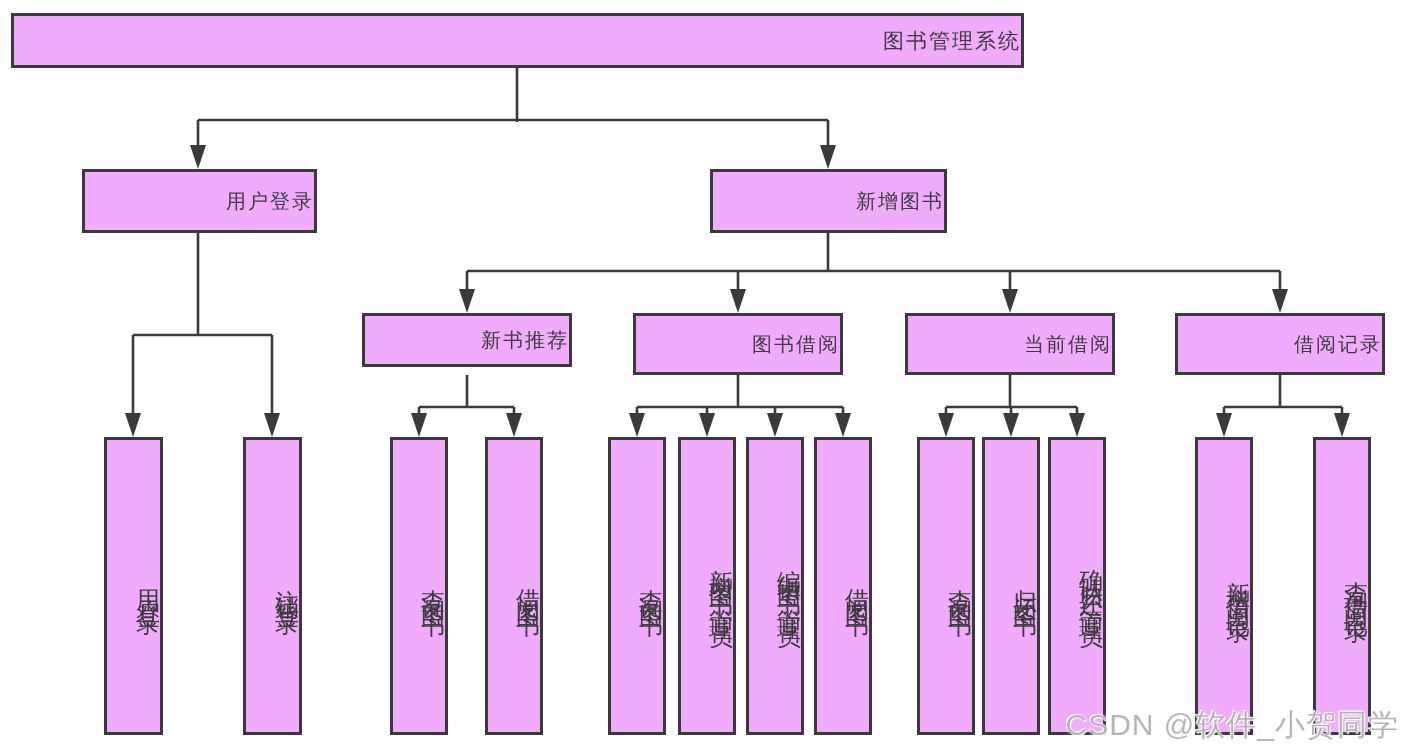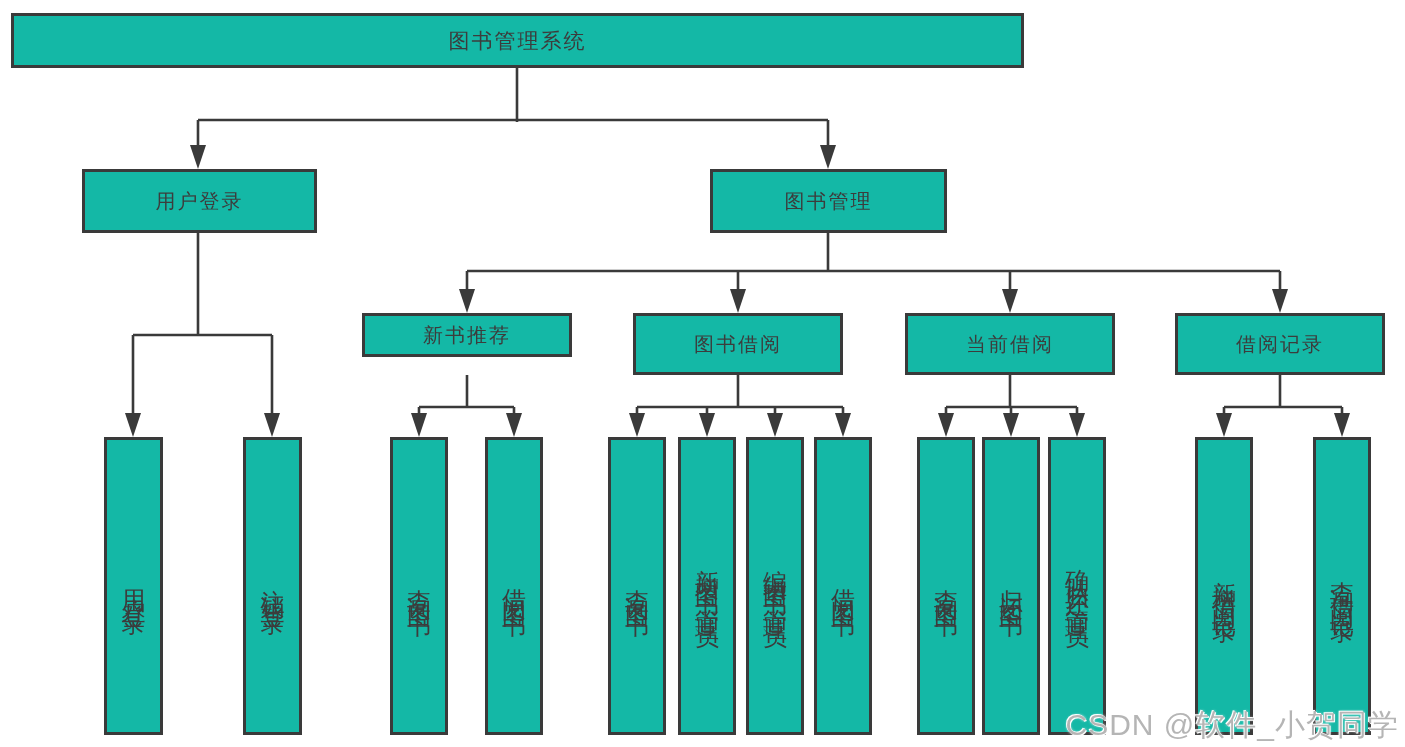--- a/index.html
+++ b/index.html
@@ -11,21 +11,21 @@
   html,body{margin:0;padding:0;background:var(--bg);}
   #stage{
     position:relative;width:1405px;height:747px;background:var(--bg);
     font-family:"Liberation Sans","DejaVu Sans",sans-serif;overflow:hidden;
   }
   #wires{position:absolute;left:0;top:0;z-index:0;pointer-events:none;}
   #wires .cline{stroke:var(--line);stroke-width:2.6;fill:none;}
   #wires .ahead{fill:var(--line);stroke:none;}
   .box{
     position:absolute;box-sizing:border-box;border:3px solid var(--line);
-    background:#14b8a6;display:flex;align-items:center;justify-content:center;
+    background:#f0abfc;display:flex;align-items:center;justify-content:flex-end;
     color:var(--text);z-index:1;
   }
   .h span{font-size:20px;letter-spacing:2px;white-space:nowrap;}
   .rootbox span{font-size:21px;}
   .v span{
     writing-mode:vertical-rl;text-orientation:mixed;
     font-size:24px;letter-spacing:8px;line-height:1;
   }
   .watermark{
     position:absolute;right:6px;bottom:1px;z-index:2;
@@ -75,24 +75,24 @@
   </svg>
 
   <div class="box h rootbox" style="left:11px;top:13px;width:1013px;height:55px">
     <span>图书管理系统</span>
   </div>
 
   <div class="box h" style="left:82px;top:169px;width:235px;height:64px">
     <span>用户登录</span>
   </div>
   <div class="box h" style="left:710px;top:169px;width:237px;height:64px">
-    <span>图书管理</span>
+    <span>新增图书</span>
   </div>
 
-  <div class="box h" style="left:362px;top:313px;width:210px;height:44px">
+  <div class="box h" style="left:362px;top:313px;width:210px;height:54px">
     <span>新书推荐</span>
   </div>
   <div class="box h" style="left:905px;top:313px;width:210px;height:62px">
     <span>当前借阅</span>
   </div>
   <div class="box h" style="left:633px;top:313px;width:210px;height:62px">
     <span>图书借阅</span>
   </div>
   <div class="box h" style="left:1175px;top:313px;width:210px;height:62px">
     <span>借阅记录</span>

